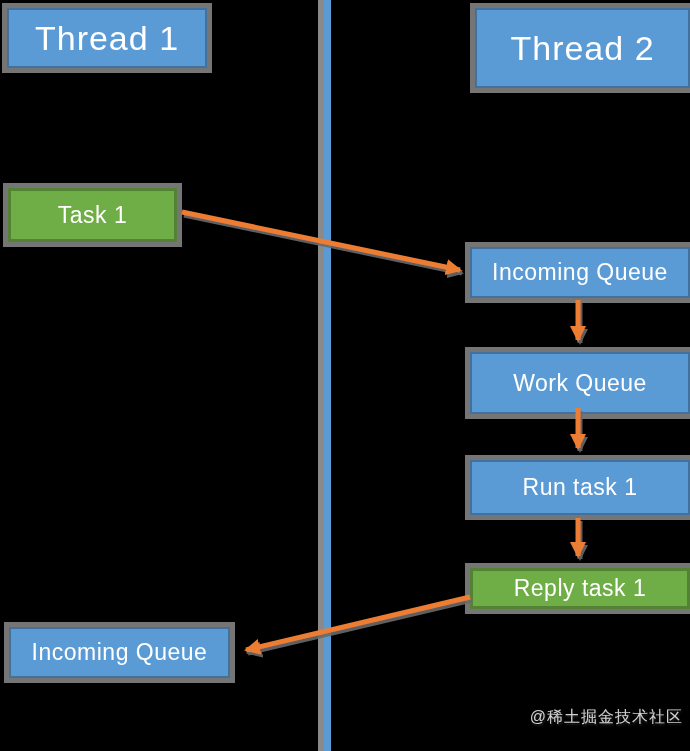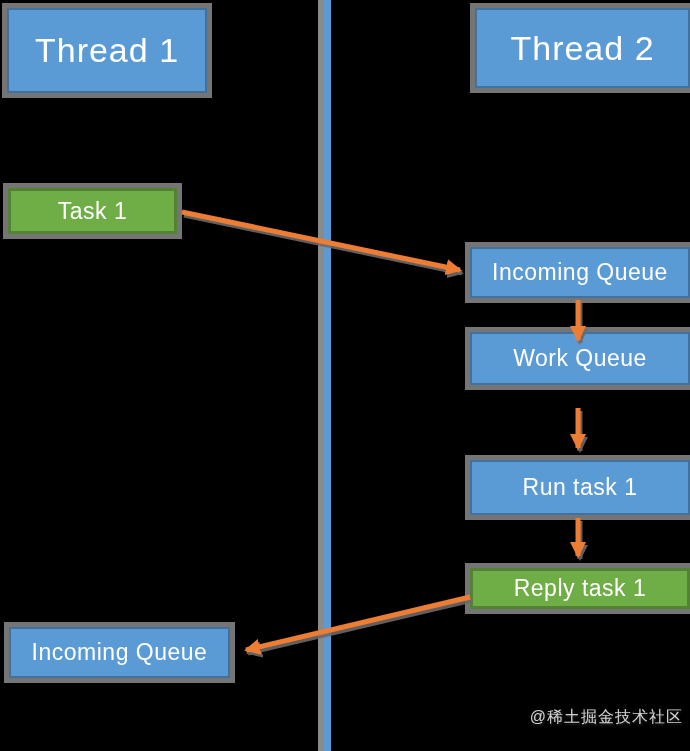--- a/index.html
+++ b/index.html
@@ -47,25 +47,25 @@
   }
   .thread {
     font-size: 34px;
     letter-spacing: 1px;
   }
   .small {
     font-size: 23px;
     letter-spacing: 0.5px;
   }
   
-  #thread1 { left: 7px;   top: 8px;   width: 200px; height: 85px; }
+  #thread1 { left: 7px;   top: 8px;   width: 200px; height: 60px; }
   #thread2 { left: 475px; top: 8px;   width: 215px; height: 80px; }
-  #task1   { left: 8px;   top: 188px; width: 169px; height: 46px; }
+  #task1   { left: 8px;   top: 188px; width: 169px; height: 54px; }
   #iqr     { left: 470px; top: 247px; width: 220px; height: 51px; }
-  #wq      { left: 470px; top: 332px; width: 220px; height: 53px; }
+  #wq      { left: 470px; top: 352px; width: 220px; height: 62px; }
   #run1    { left: 470px; top: 460px; width: 220px; height: 55px; align-items: center; }
   #reply1  { left: 470px; top: 568px; width: 220px; height: 41px; }
   #iql     { left: 9px;   top: 627px; width: 221px; height: 51px; }
 
   #arrows {
     position: absolute;
     left: 0; top: 0;
     width: 690px; height: 751px;
     pointer-events: none;
   }

